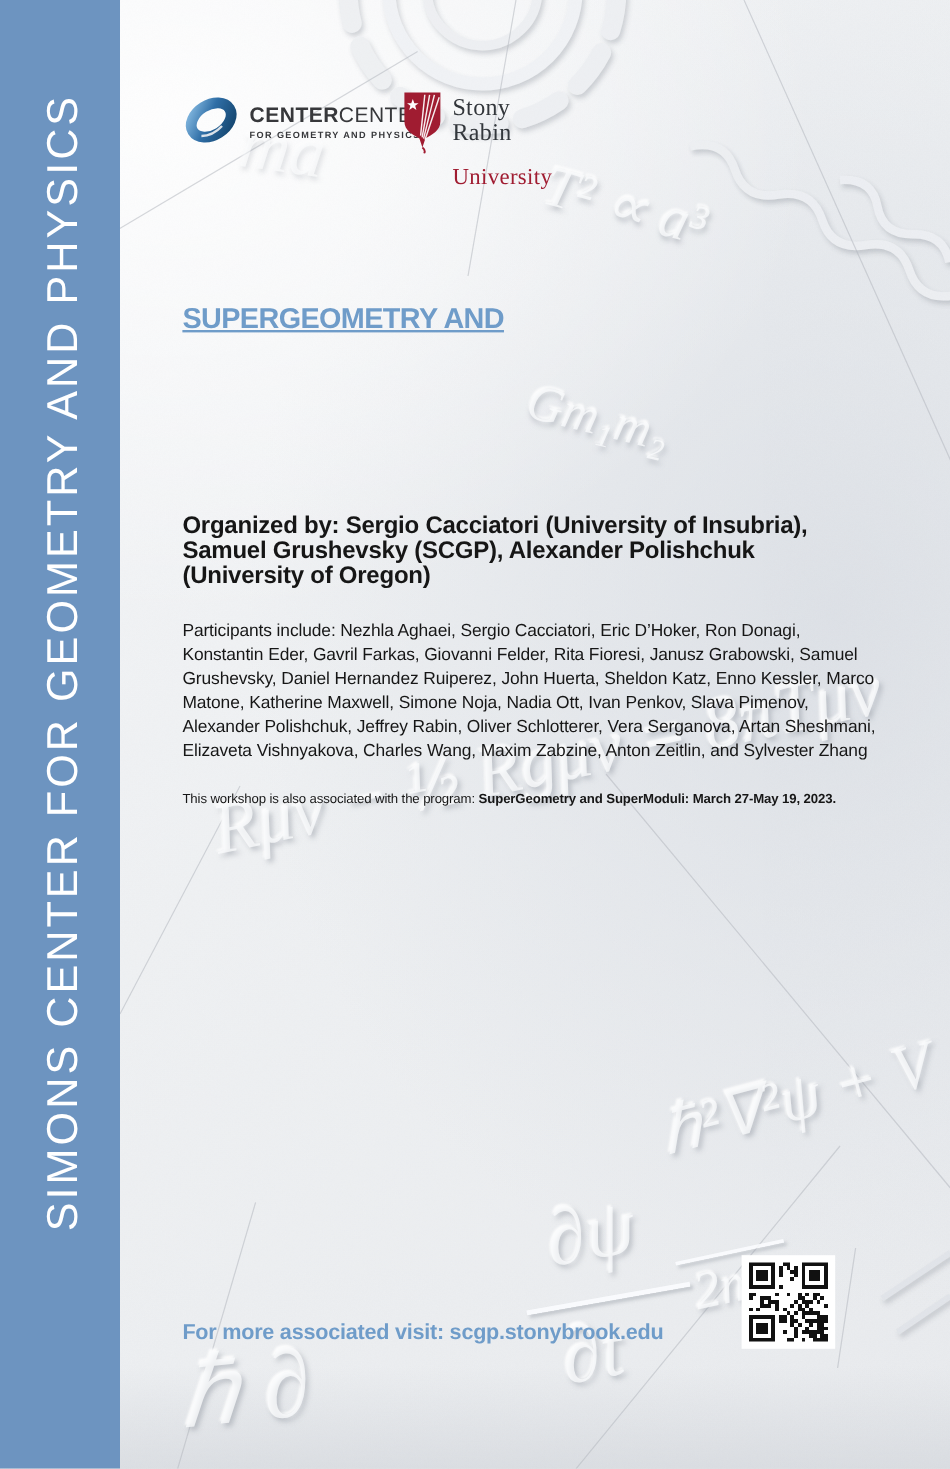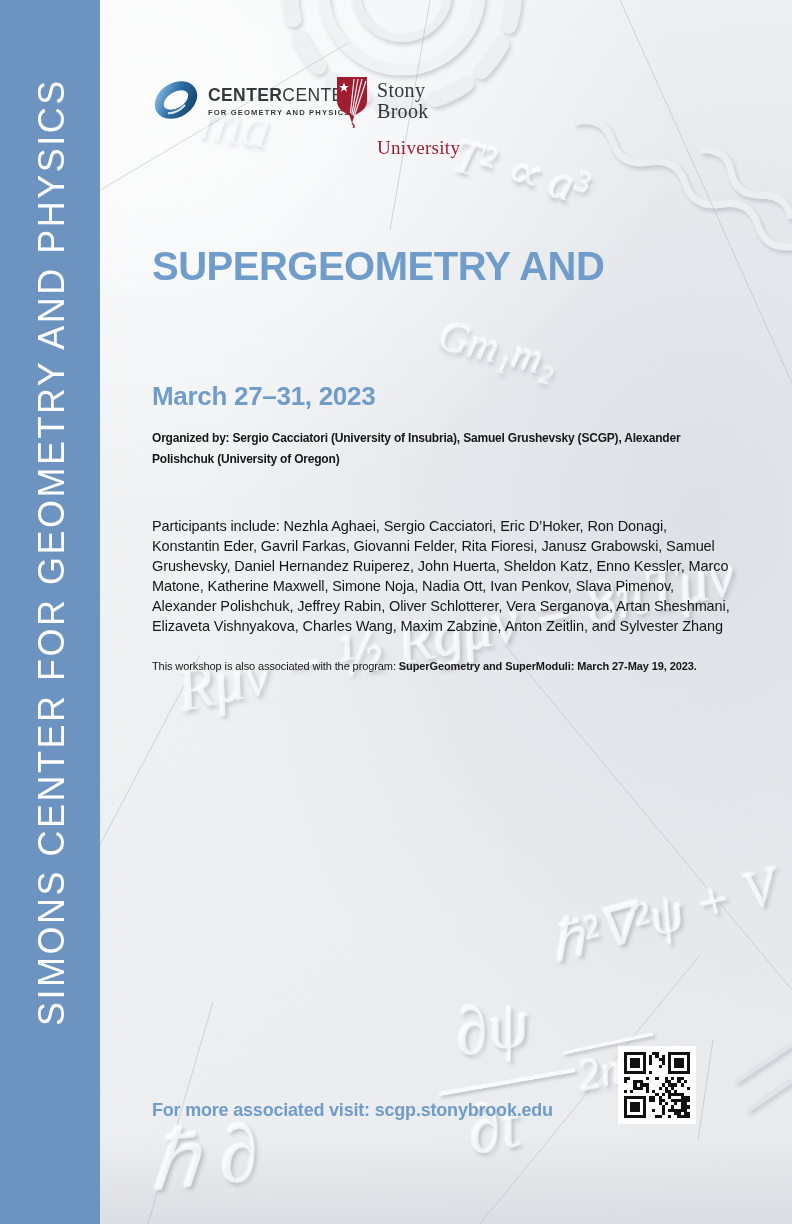--- a/index.html
+++ b/index.html
@@ -55,31 +55,31 @@
   .simons-wordmark .wm-light{font-weight:300;}
   .simons-tagline{font-size:7.6px;font-weight:700;color:#37383b;letter-spacing:1.15px;margin-top:3px;}
   .sbu-logo{position:absolute;left:185px;top:2px;display:flex;}
   .sbu-text{margin-left:8px;margin-top:4px;font-family:"Liberation Serif",serif;line-height:1.05;}
   .sbu-line1{font-size:20px;color:#33373c;letter-spacing:0.3px;}
   .sbu-line2{font-size:19px;color:var(--stonybrook-red,#a01c31);letter-spacing:0.3px;margin-top:16px;}
   
   .title{
     position:absolute;left:152px;top:242px;width:580px;
     color:var(--accent-blue,#6f9cc9);
-    font-size:40px;font-weight:800;line-height:48px;letter-spacing:-0.5px;
+    font-size:24px;font-weight:800;line-height:48px;letter-spacing:-0.5px;text-decoration:underline;
   }
   .date{
     position:absolute;left:152px;top:381px;
     color:var(--accent-blue,#6f9cc9);
     font-size:26px;font-weight:700;letter-spacing:-0.3px;
   }
   .organizers{
     position:absolute;left:152px;top:428px;width:578px;
     color:var(--text-dark,#161616);
-    font-size:12px;font-weight:700;line-height:21px;letter-spacing:-0.2px;
+    font-size:20px;font-weight:700;line-height:21px;letter-spacing:-0.2px;
   }
   .participants{
     position:absolute;left:152px;top:516px;width:578px;
     color:var(--text-dark,#161616);
     font-size:14.5px;font-weight:500;line-height:20px;letter-spacing:-0.1px;
   }
   .program-note{
     position:absolute;left:152px;top:651px;width:580px;
     color:var(--text-dark,#161616);
     font-size:11px;font-weight:500;line-height:30px;letter-spacing:-0.1px;
@@ -190,31 +190,30 @@
           <g stroke="#ffffff" stroke-width="1.2" opacity="0.92">
             <line x1="19" y1="3" x2="15.5" y2="37"></line>
             <line x1="23" y1="3" x2="16.8" y2="38.5"></line>
             <line x1="27" y1="3" x2="18" y2="39.5"></line>
             <line x1="31" y1="5" x2="19.2" y2="40.5"></line>
           </g>
           <path d="M17 47 q3 2.5 1.4 5" fill="none" stroke="#a01c31" stroke-width="1.6"></path>
         </svg>
       </span>
       <span class="sbu-text">
-        <div class="sbu-line1">Stony Brook</div>
+        <div class="sbu-line1">Stony Rabin</div>
         <div class="sbu-line2">University</div>
       </span>
     </div>
   </header>
 
   <h1 class="title">
     <div>SUPERGEOMETRY AND</div>
   </h1>
 
-  <div class="date">March 27–31, 2023</div>
 
   <p class="organizers">Organized by: Sergio Cacciatori (University of Insubria), Samuel Grushevsky (SCGP), Alexander Polishchuk (University of Oregon)</p>
 
   <p class="participants">Participants include: Nezhla Aghaei, Sergio Cacciatori, Eric D’Hoker, Ron Donagi, Konstantin Eder, Gavril Farkas, Giovanni Felder, Rita Fioresi, Janusz Grabowski, Samuel Grushevsky, Daniel Hernandez Ruiperez, John Huerta, Sheldon Katz, Enno Kessler, Marco Matone, Katherine Maxwell, Simone Noja, Nadia Ott, Ivan Penkov, Slava Pimenov, Alexander Polishchuk, Jeffrey Rabin, Oliver Schlotterer, Vera Serganova, Artan Sheshmani, Elizaveta Vishnyakova, Charles Wang, Maxim Zabzine, Anton Zeitlin, and Sylvester Zhang</p>
 
   <p class="program-note">
     <span>This workshop is also associated with the program: </span><span class="bold">SuperGeometry and SuperModuli: March 27-May 19, 2023.</span>
   </p>
 
   <div class="footer-info">For more associated visit: scgp.stonybrook.edu</div>

